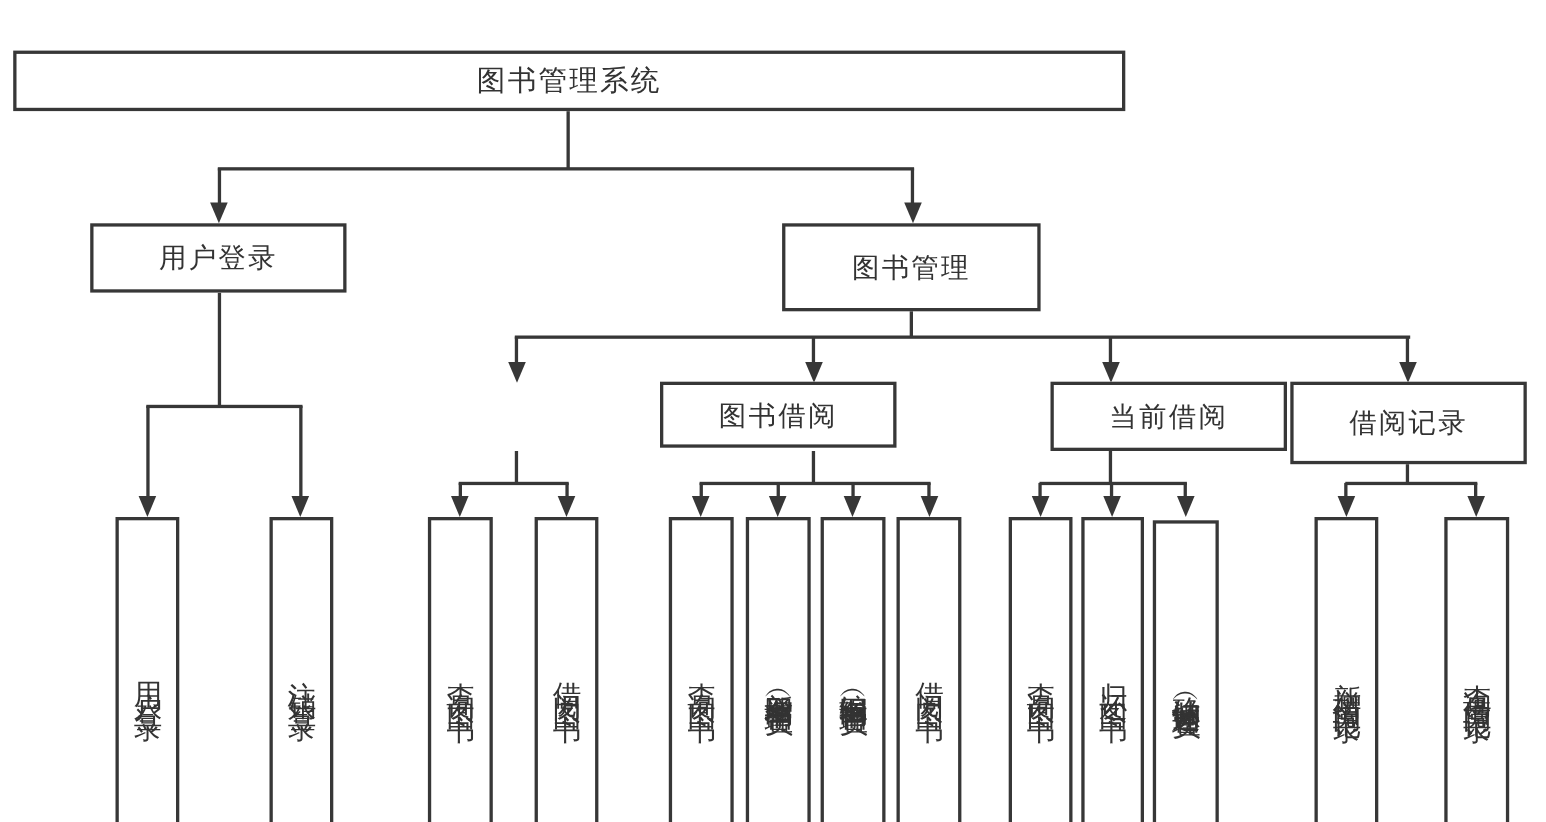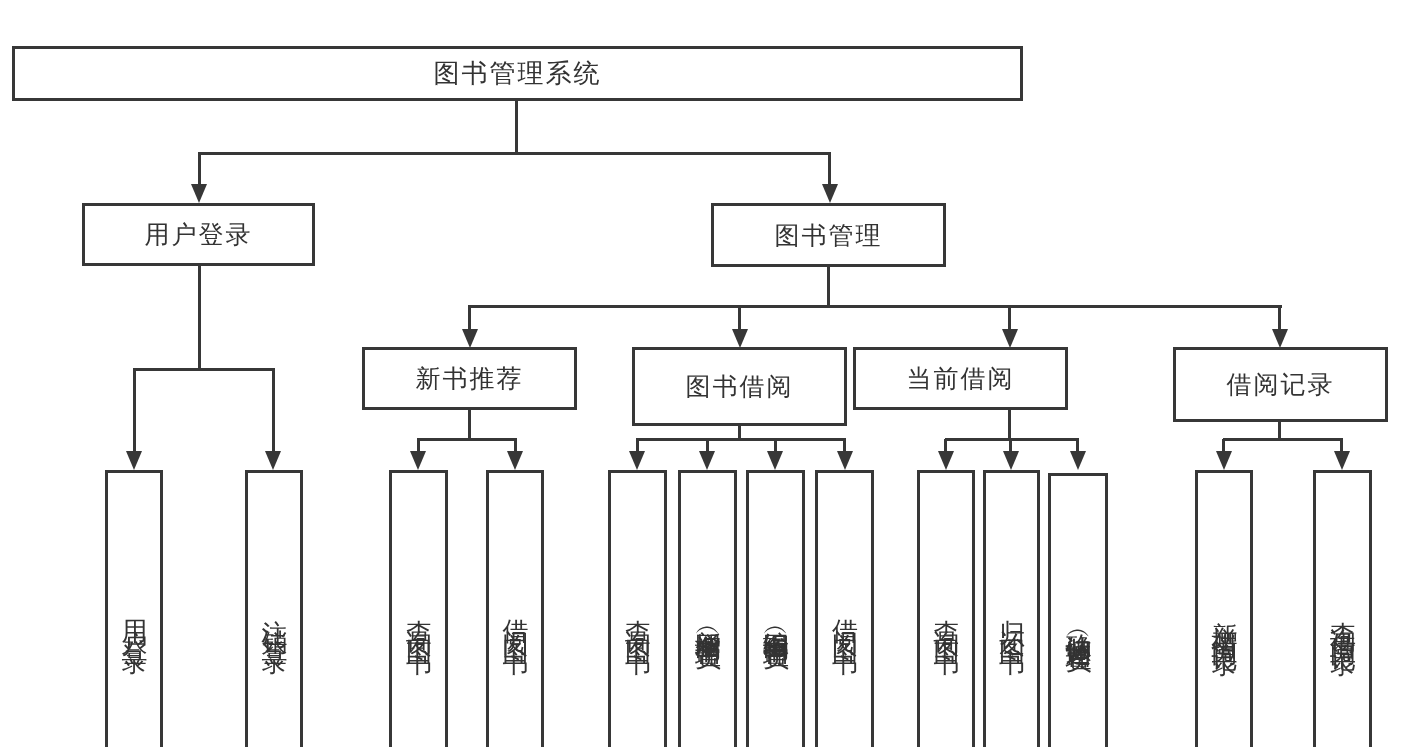--- a/index.html
+++ b/index.html
@@ -83,25 +83,24 @@
   <div class="vl" style="left:1278px;top:377px;height:29px"></div>
   <div class="hl" style="left:1223px;top:405px;width:120px"></div>
   <div class="vl" style="left:1222px;top:406px;height:13px"></div>
   <div class="ah" style="left:1216px;top:418px"></div>
   <div class="vl" style="left:1340px;top:406px;height:13px"></div>
   <div class="ah" style="left:1334px;top:418px"></div>
 
   <div class="node root" style="left:12px;top:13px;width:1011px;height:55px">图书管理系统</div>
 
   <div class="node" style="left:82px;top:170px;width:233px;height:63px">用户登录</div>
-  <div class="node" style="left:711px;top:170px;width:235px;height:64px">图书管理</div>
+  <div class="node" style="left:711px;top:170px;width:235px;height:80px">图书管理</div>
 
-  <div class="node" style="left:362px;top:314px;width:215px;height:63px">新书推荐</div>
-  <div class="node" style="left:632px;top:314px;width:215px;height:79px">图书借阅</div>
-  <div class="node" style="left:853px;top:314px;width:215px;height:63px">当前借阅</div>
+  <div class="node" style="left:600px;top:314px;width:215px;height:60px">图书借阅</div>
+  <div class="node" style="left:955px;top:314px;width:215px;height:63px">当前借阅</div>
   <div class="node" style="left:1173px;top:314px;width:215px;height:75px">借阅记录</div>
 
   <div class="node leaf" style="left:105px;top:437px;width:58px;height:297px">
     <span>用户登录</span>
     </div>
   <div class="node leaf" style="left:245px;top:437px;width:58px;height:297px">
     <span>注销登录</span>
     </div>
 
   <div class="node leaf" style="left:389px;top:437px;width:59px;height:297px">

